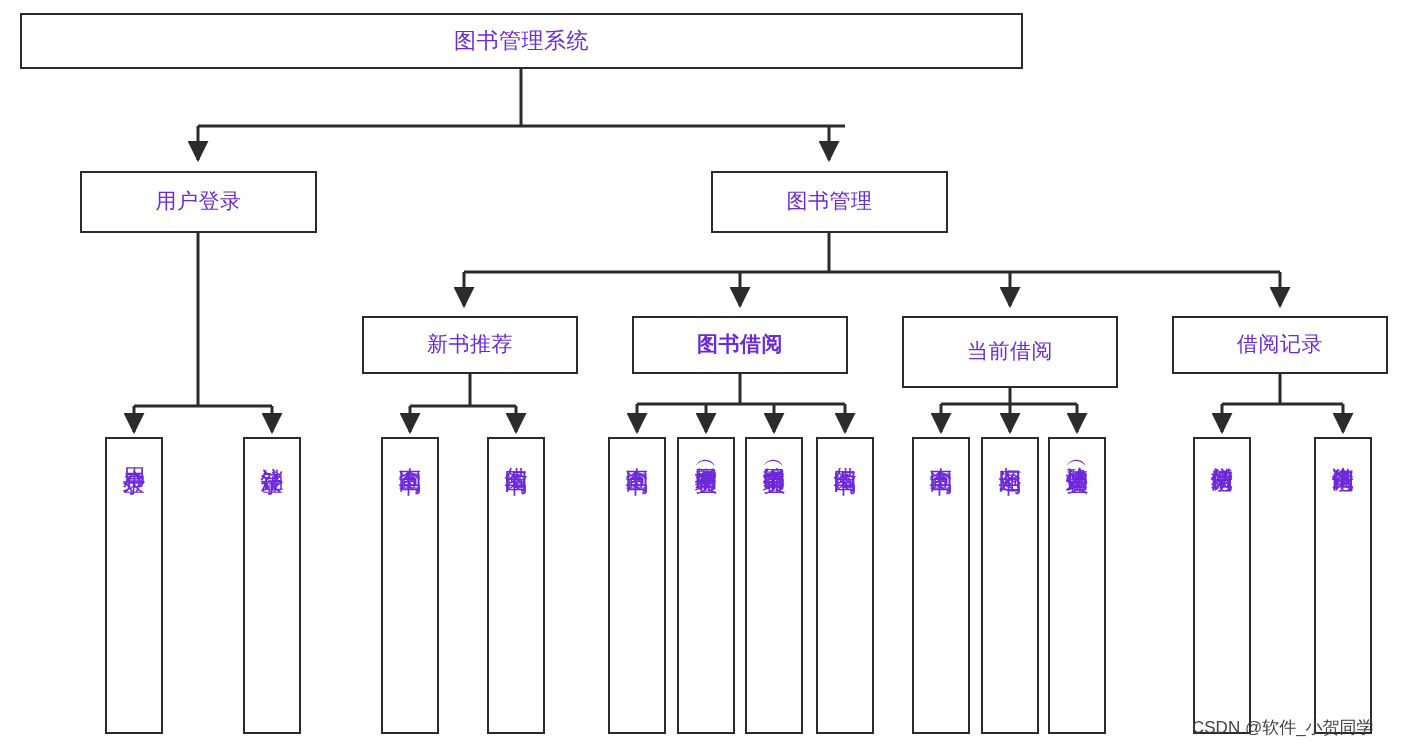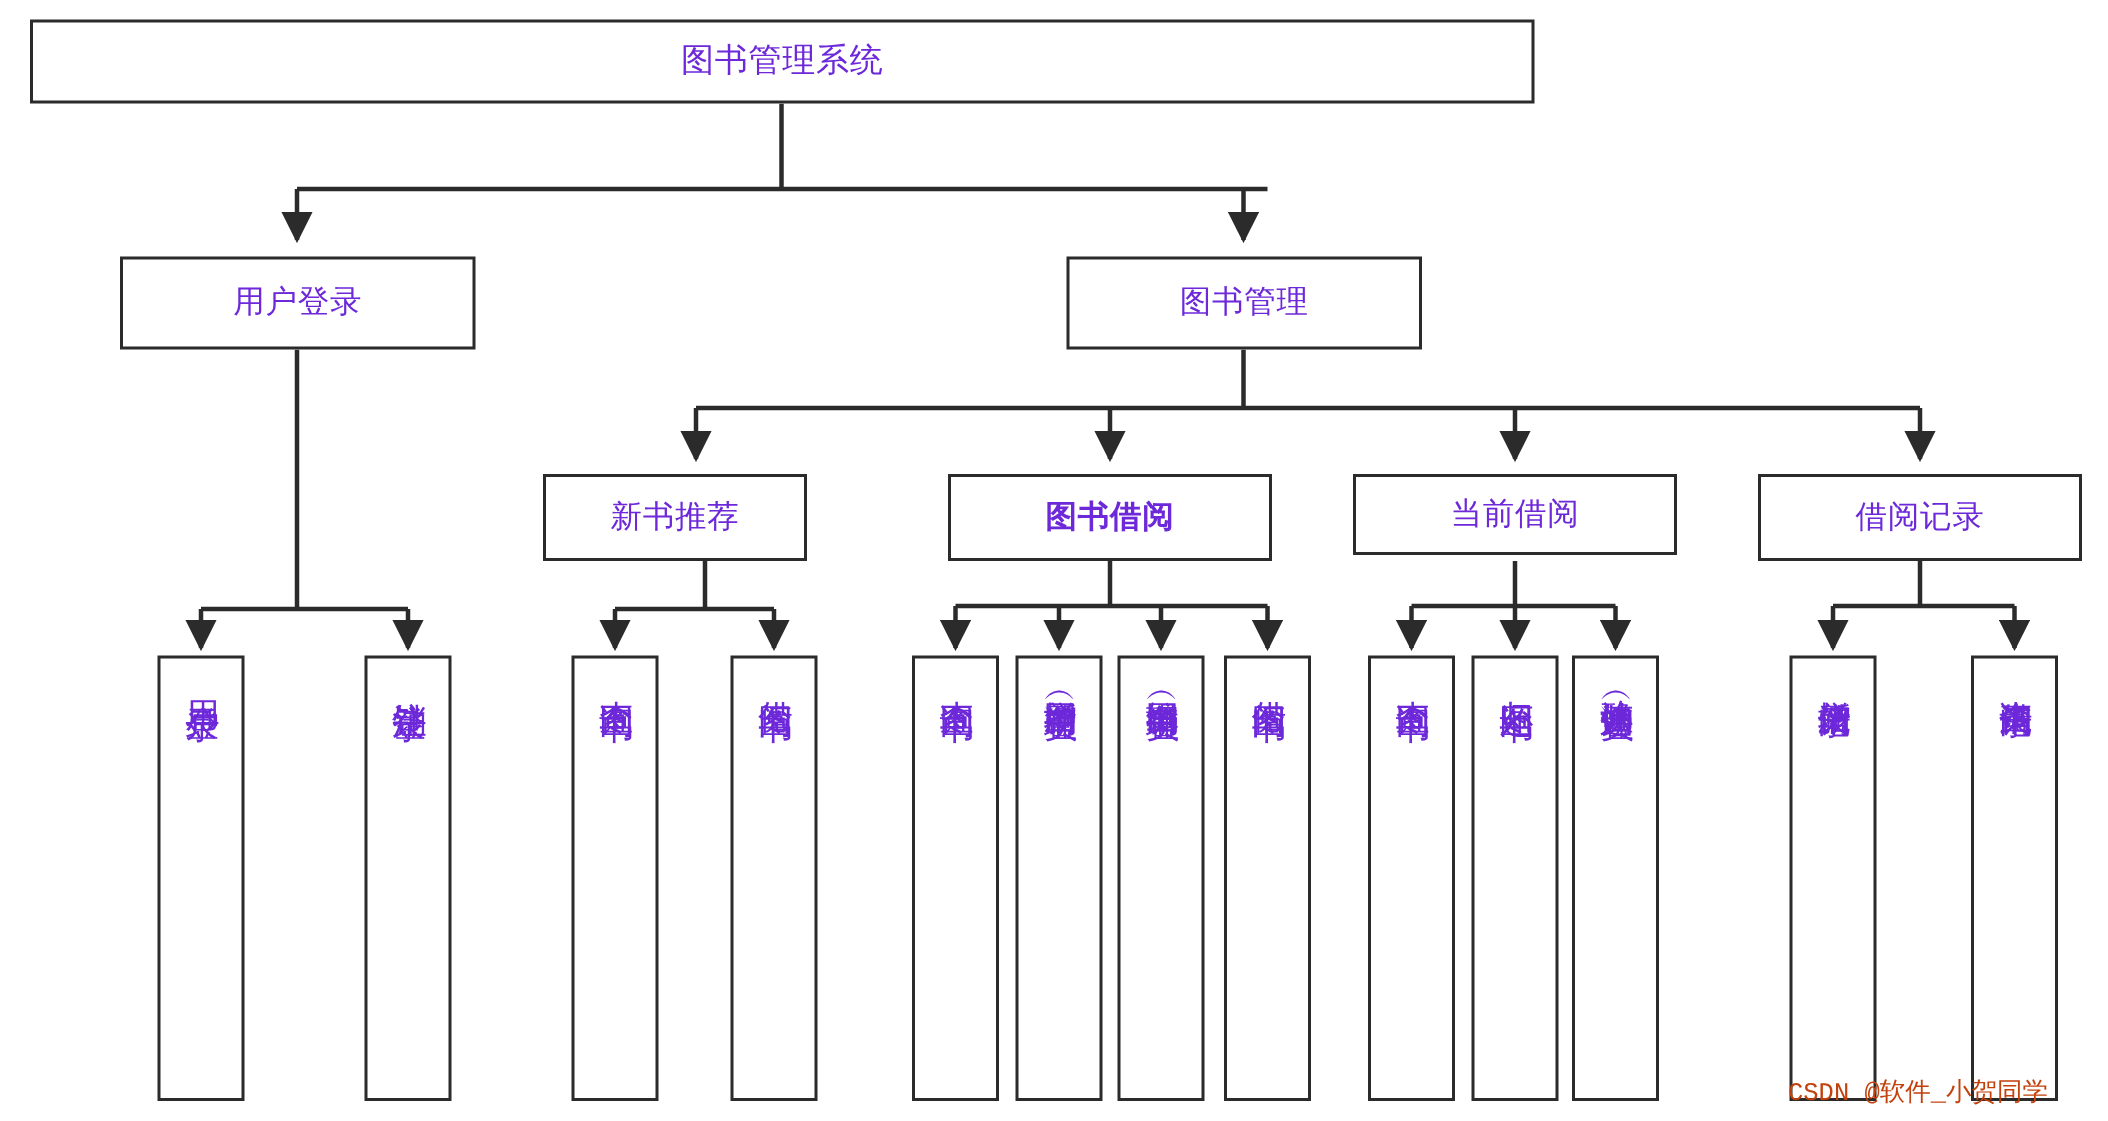--- a/index.html
+++ b/index.html
@@ -63,25 +63,25 @@
     line-height: 1.0;
     letter-spacing: 2px;
     white-space: nowrap;
   }
   .node.v.tall .lbl {
     font-size: 22px;
     letter-spacing: 1px;
   }
   .watermark {
     position: absolute;
-    color: #c2410c;
+    color: #404040;
     font-size: 17px;
     white-space: nowrap;
     z-index: 3;
-    font-family: Liberation Mono, monospace;
+    font-family: Liberation Sans, sans-serif;
   }
 </style>
 </head>
 <body>
 
 <div id="canvas">
 
   <svg id="edges" viewBox="0 0 1405 747" width="1405" height="747">
     <defs>
       <marker id="arrow" viewBox="0 0 10 10" refX="9" refY="5" markerWidth="7" markerHeight="7" orient="auto-start-reverse">
@@ -136,27 +136,27 @@
     <span class="lbl">图书管理系统</span>
   </div>
 
   <div class="node h" style="left:80px; top:171px; width:237px; height:62px;">
     <span class="lbl">用户登录</span>
   </div>
   <div class="node h" style="left:711px; top:171px; width:237px; height:62px;">
     <span class="lbl">图书管理</span>
   </div>
 
-  <div class="node h" style="left:362px; top:316px; width:176px; height:58px;">
+  <div class="node h" style="left:362px; top:316px; width:216px; height:58px;">
     <span class="lbl">新书推荐</span>
   </div>
   <div class="node h" style="left:632px; top:316px; width:216px; height:58px;font-weight:bold;">
     <span class="lbl">图书借阅</span>
   </div>
-  <div class="node h" style="left:902px; top:316px; width:216px; height:54px;">
+  <div class="node h" style="left:902px; top:316px; width:216px; height:72px;">
     <span class="lbl">当前借阅</span>
   </div>
   <div class="node h" style="left:1172px; top:316px; width:216px; height:58px;">
     <span class="lbl">借阅记录</span>
   </div>
 
   <div class="node v" style="left:105px; top:437px; width:58px; height:297px;">
     <span class="lbl">用户登录</span>
   </div>
   <div class="node v" style="left:243px; top:437px; width:58px; height:297px;">

